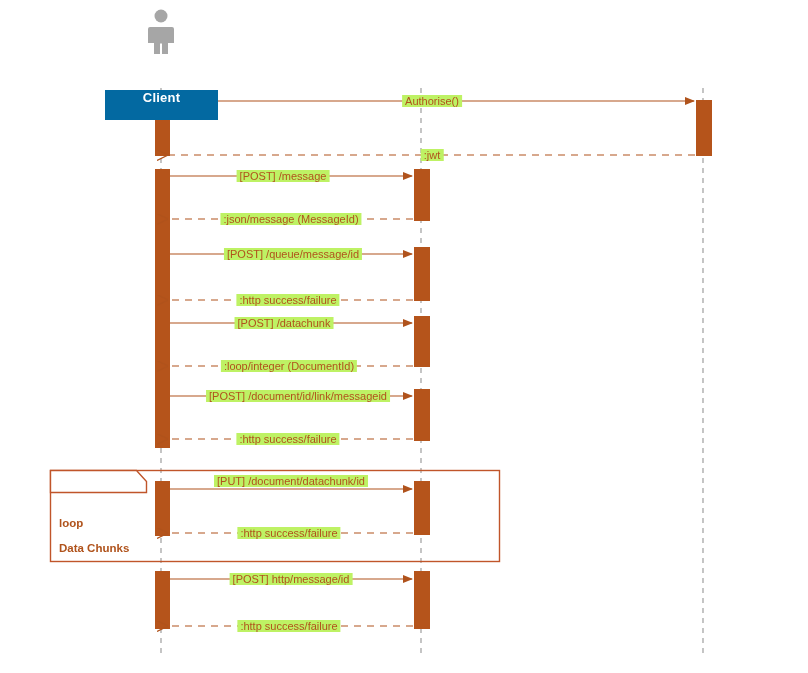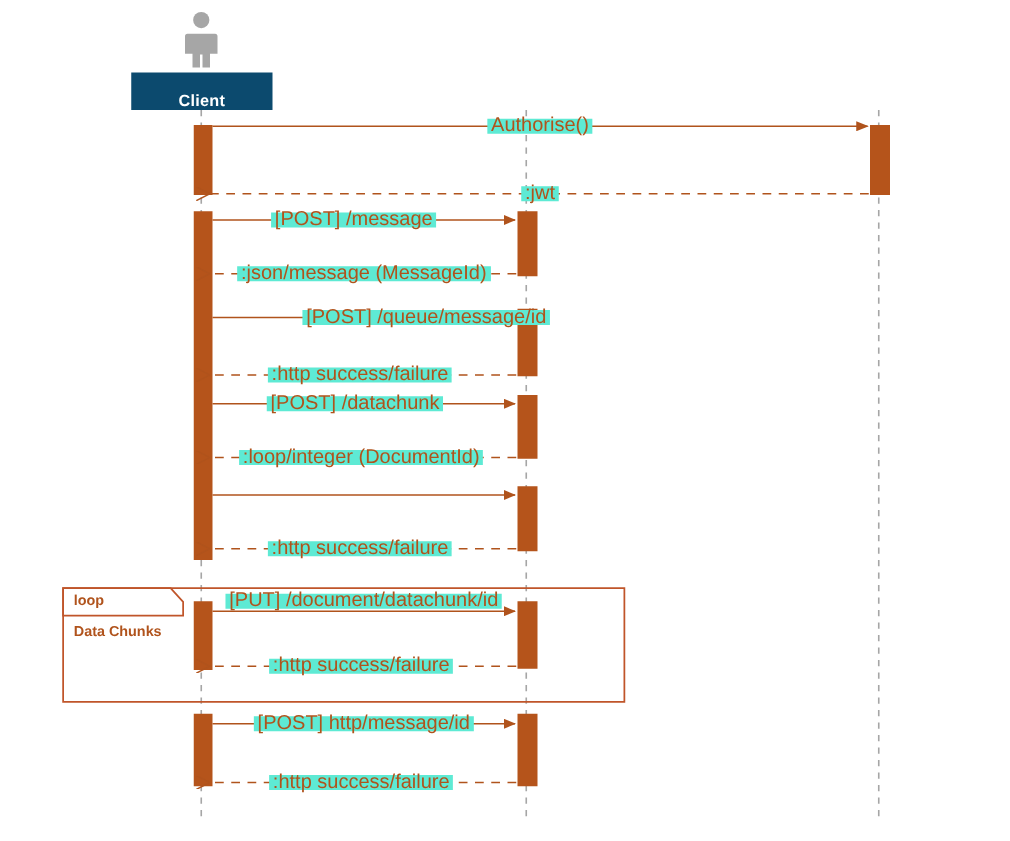--- a/index.html
+++ b/index.html
@@ -19,47 +19,49 @@
   }
   #svg-layer {
     position: absolute;
     left: 0;
     top: 0;
     width: 808px;
     height: 673px;
   }
   .hdr-box {
     position: absolute;
-    background: #0c4a6e;
+    background: #0369a1;
     color: #ffffff;
     font-weight: bold;
     font-size: 13px;
     display: flex;
-    align-items: flex-end;
+    align-items: flex-start;
     justify-content: center;
     letter-spacing: 0.2px;
     white-space: nowrap;
+    margin-top: 32px;
   }
   .msg-label {
     position: absolute;
-    font-size: 16px;
+    font-size: 11px;
     color: #b0531c;
-    background: #5eead4;
+    background: #bef264;
     padding: 0 3px;
     white-space: nowrap;
     transform: translate(-50%, -50%);
     line-height: 12px;
   }
   .frag-label {
     position: absolute;
     font-size: 11.5px;
     font-weight: bold;
     color: #b0531c;
     white-space: nowrap;
     line-height: 13px;
+    margin-top: 42px;
   }
 </style>
 </head>
 <body>
 
 <div id="canvas">
 
   <svg id="svg-layer" viewBox="0 0 808 673" xmlns="http://www.w3.org/2000/svg">
     <defs>
       <marker id="solid-arrow" markerWidth="10" markerHeight="8" refX="9" refY="4" orient="auto" markerUnits="userSpaceOnUse">
@@ -122,23 +124,24 @@
     <span>Client</span>
   </div>
 
   <div class="frag-label" style="left:59px; top:475px;">loop</div>
   <div class="frag-label" style="left:59px; top:500px;">Data Chunks</div>
 
   <div class="msg-label" style="left:432px; top:101px;">Authorise()</div>
   <div class="msg-label" style="left:432px; top:155px;">:jwt</div>
   <div class="msg-label" style="left:283px; top:176px;">[POST] /message</div>
   <div class="msg-label" style="left:291px; top:219px;">:json/message (MessageId)</div>
-  <div class="msg-label" style="left:293px; top:254px;margin-left:48px;">[POST] /queue/message/id</div>
+  <div class="msg-label" style="left:293px; top:254px;">[POST] /queue/message/id</div>
   <div class="msg-label" style="left:288px; top:300px;">:http success/failure</div>
   <div class="msg-label" style="left:284px; top:323px;">[POST] /datachunk</div>
   <div class="msg-label" style="left:289px; top:366px;">:loop/integer (DocumentId)</div>
+  <div class="msg-label" style="left:298px; top:396px;">[POST] /document/id/link/messageid</div>
   <div class="msg-label" style="left:288px; top:439px;">:http success/failure</div>
   <div class="msg-label" style="left:291px; top:481px;">[PUT] /document/datachunk/id</div>
   <div class="msg-label" style="left:289px; top:533px;">:http success/failure</div>
   <div class="msg-label" style="left:291px; top:579px;">[POST] http/message/id</div>
   <div class="msg-label" style="left:289px; top:626px;">:http success/failure</div>
 
 </div>
 
 </body></html>

